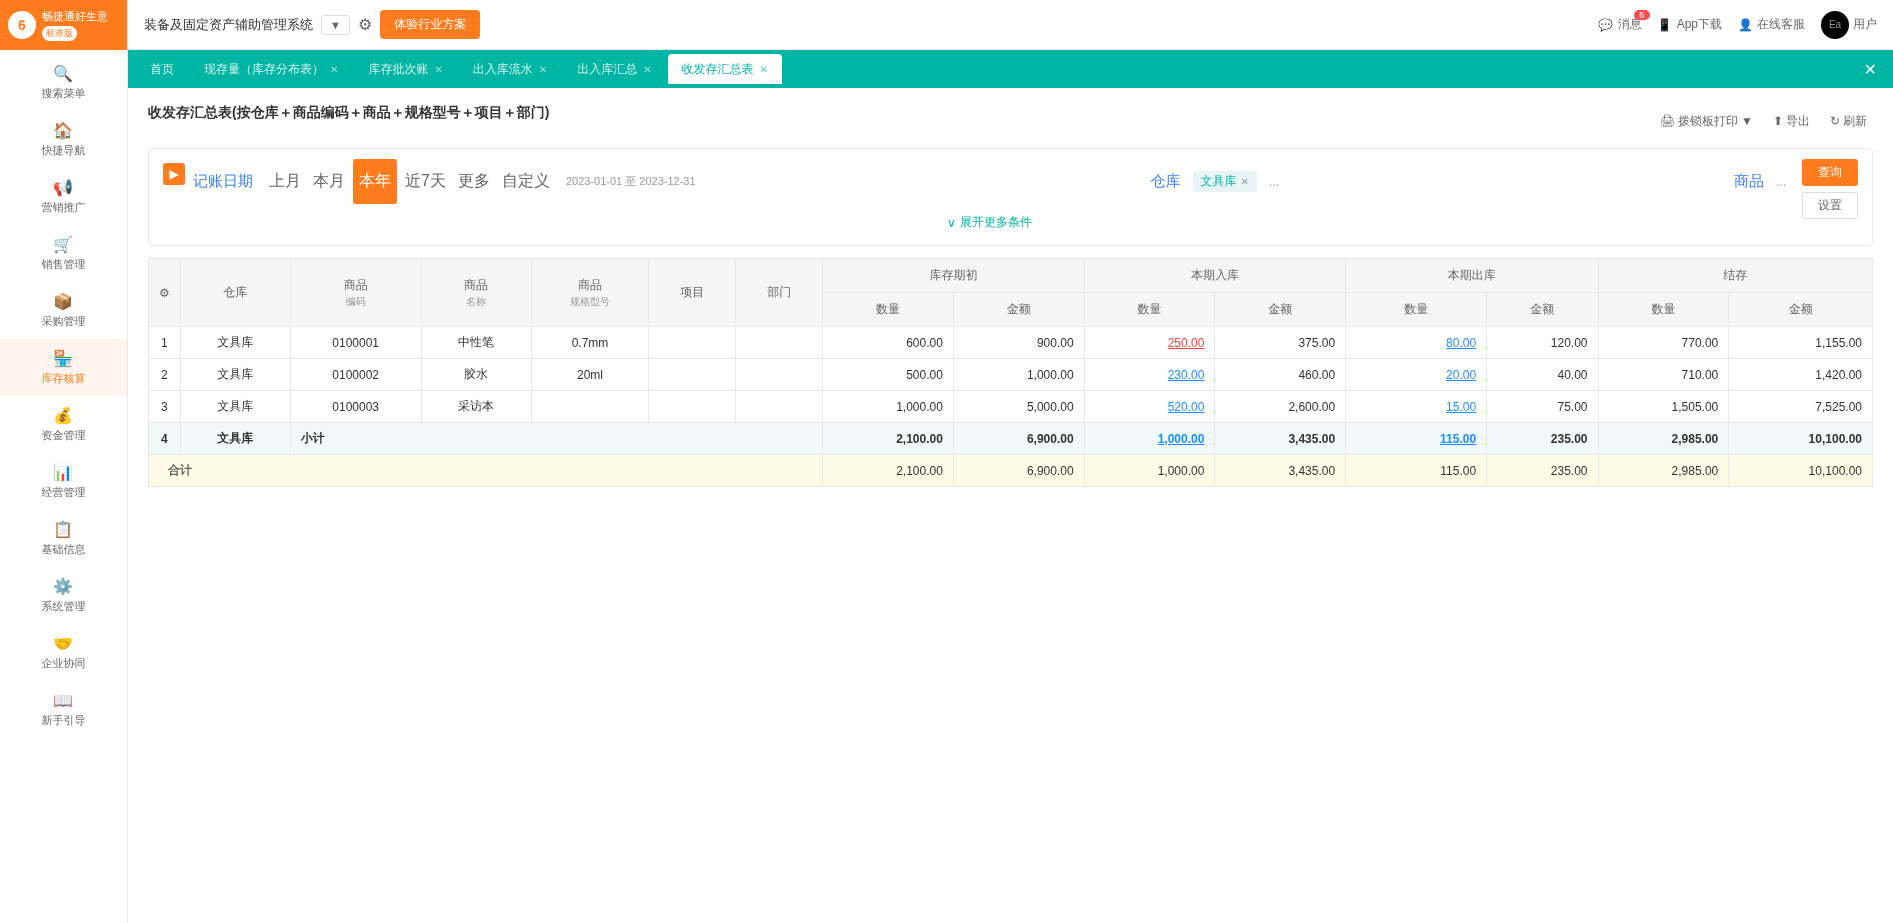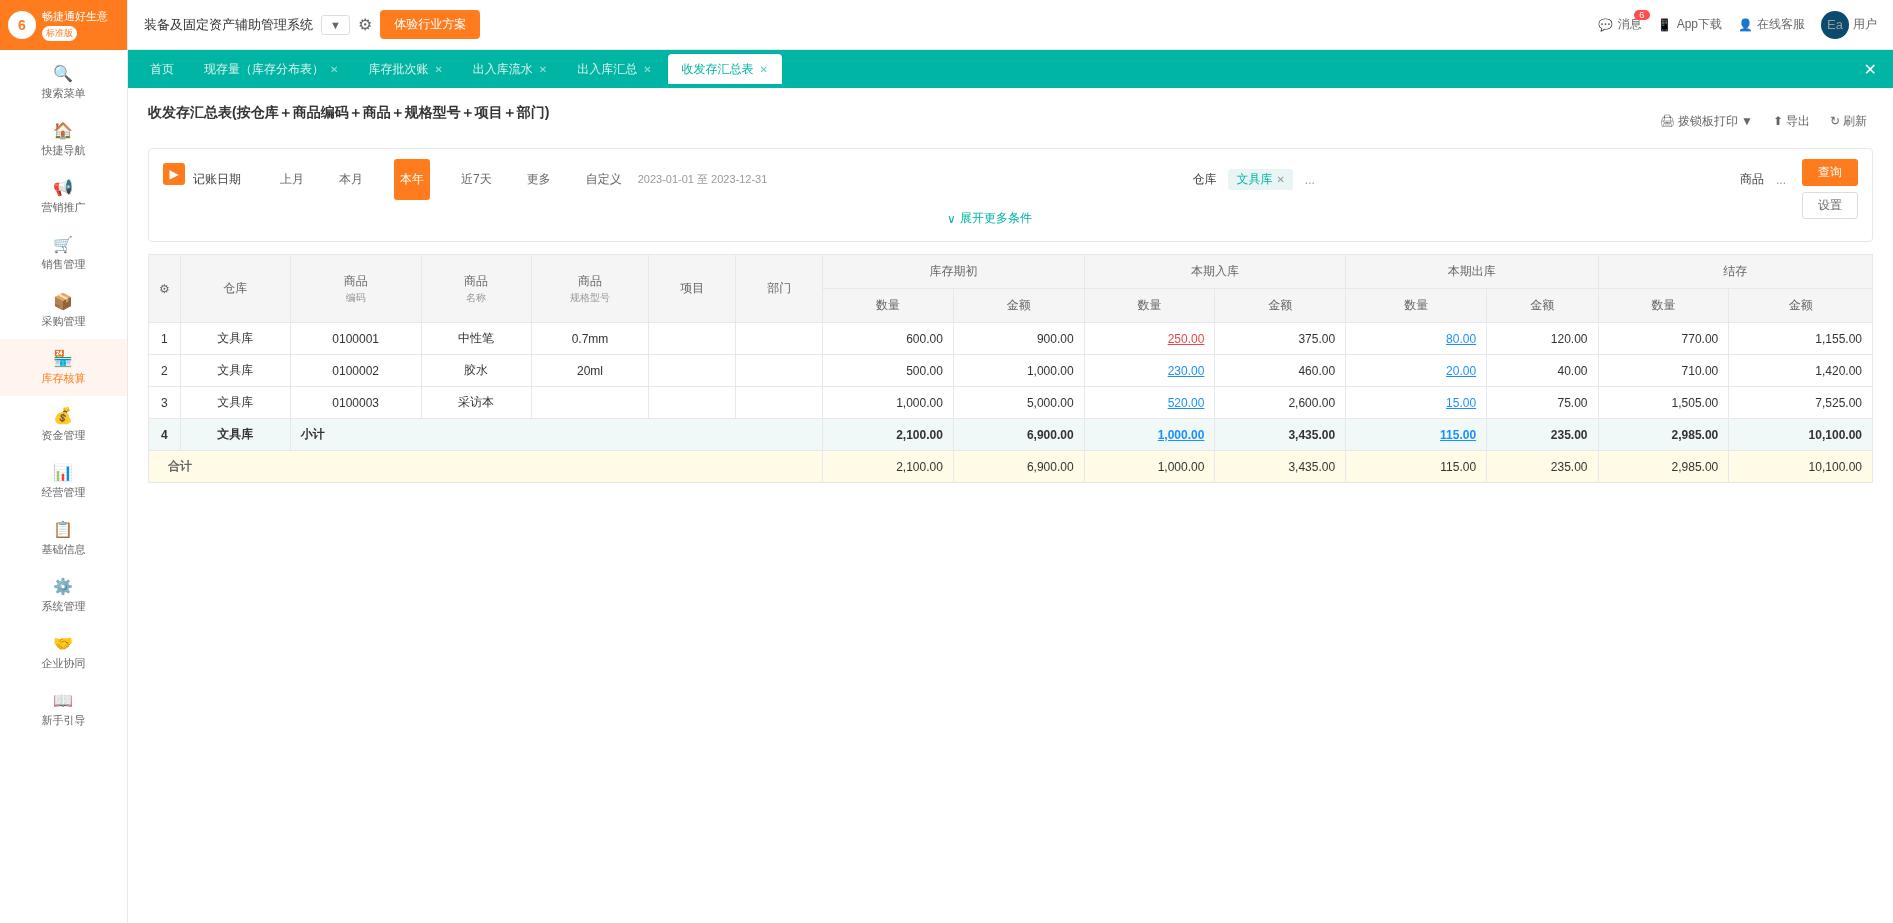--- a/index.html
+++ b/index.html
@@ -23,44 +23,44 @@
     
     .top-header { background: #fff; height: 50px; display: flex; align-items: center; justify-content: space-between; padding: 0 16px; border-bottom: 1px solid #e8e8e8; flex-shrink: 0; }
     .top-header-left { display: flex; align-items: center; gap: 8px; }
     .system-name { font-size: 13px; color: #333; }
     .dropdown-btn { background: none; border: 1px solid #ddd; padding: 3px 8px; border-radius: 3px; cursor: pointer; font-size: 11px; color: #666; }
     .settings-btn { background: none; border: none; cursor: pointer; color: #666; font-size: 16px; }
     .experience-btn { background: #ff7c1e; color: #fff; border: none; padding: 6px 14px; border-radius: 4px; cursor: pointer; font-size: 12px; }
     .top-header-right { display: flex; align-items: center; gap: 16px; }
     .header-action { display: flex; align-items: center; gap: 4px; color: #666; font-size: 12px; cursor: pointer; position: relative; }
     .badge { background: #ff4d4f; color: #fff; font-size: 9px; padding: 0 4px; border-radius: 8px; position: absolute; top: -6px; right: -8px; min-width: 16px; text-align: center; }
-    .user-avatar { width: 28px; height: 28px; background: #0c4a6e; border-radius: 50%; display: flex; align-items: center; justify-content: center; font-size: 13px; color: #999; }
+    .user-avatar { width: 28px; height: 28px; background: #000000; border-radius: 50%; display: flex; align-items: center; justify-content: center; font-size: 10px; color: #999; }
 
     
     .tab-bar { background: #00b5a3; display: flex; align-items: center; height: 38px; flex-shrink: 0; padding: 0 8px; gap: 2px; }
     .tab { display: flex; align-items: center; padding: 0 14px; height: 30px; color: rgba(255,255,255,0.85); cursor: pointer; border-radius: 4px 4px 0 0; font-size: 12px; gap: 6px; white-space: nowrap; }
     .tab.active { background: #fff; color: #00b5a3; }
     .tab-close { font-size: 10px; opacity: 0.7; }
     .tab-bar-close { margin-left: auto; color: #fff; cursor: pointer; font-size: 16px; padding: 0 8px; }
 
     
     .page-content { flex: 1; background: #fff; overflow-y: auto; padding: 0; }
     .page-inner { padding: 16px 20px; }
 
     
     .page-title { font-size: 14px; font-weight: bold; color: #333; margin-bottom: 16px; }
 
     
     .filter-section { background: #fff; border: 1px solid #e8e8e8; border-radius: 4px; padding: 10px 14px; margin-bottom: 12px; }
     .filter-row { display: flex; align-items: center; gap: 12px; margin-bottom: 6px; }
     .filter-row:last-child { margin-bottom: 0; }
     .filter-arrow-btn { background: #ff7c1e; color: #fff; border: none; width: 22px; height: 22px; border-radius: 3px; cursor: pointer; font-size: 12px; display: flex; align-items: center; justify-content: center; }
-    .filter-label { color: #404040; font-size: 12px; white-space: nowrap; }
+    .filter-label { color: #3b82f6; font-size: 15px; white-space: nowrap; }
     .date-options { display: flex; gap: 4px; align-items: center; }
-    .date-btn { background: none; border: none; color: #666; font-size: 12px; cursor: pointer; padding: 2px 4px; margin-left: 23px; }
+    .date-btn { background: none; border: none; color: #666; font-size: 16px; cursor: pointer; padding: 2px 4px; }
     .date-btn.active { background: #ff7c1e; color: #fff; border-radius: 3px; padding: 12px 6px; font-family: Liberation Mono, monospace; }
     .date-range { color: #999; font-size: 11px; }
     .warehouse-tag { background: #e8f5f4; color: #00b5a3; padding: 2px 8px; border-radius: 3px; display: flex; align-items: center; gap: 4px; font-size: 12px; }
     .tag-close { cursor: pointer; color: #999; font-size: 10px; }
     .filter-more-btn { background: none; border: none; color: #999; font-size: 12px; cursor: pointer; }
     .expand-conditions { display: flex; align-items: center; gap: 4px; color: #00b5a3; font-size: 12px; cursor: pointer; justify-content: center; padding: 4px 0; }
     .btn-query { background: #ff7c1e; color: #fff; border: none; padding: 5px 16px; border-radius: 3px; cursor: pointer; font-size: 12px; white-space: nowrap; }
     .btn-settings { background: none; border: 1px solid #ddd; padding: 4px 12px; border-radius: 3px; cursor: pointer; font-size: 12px; color: #666; }
 
     

